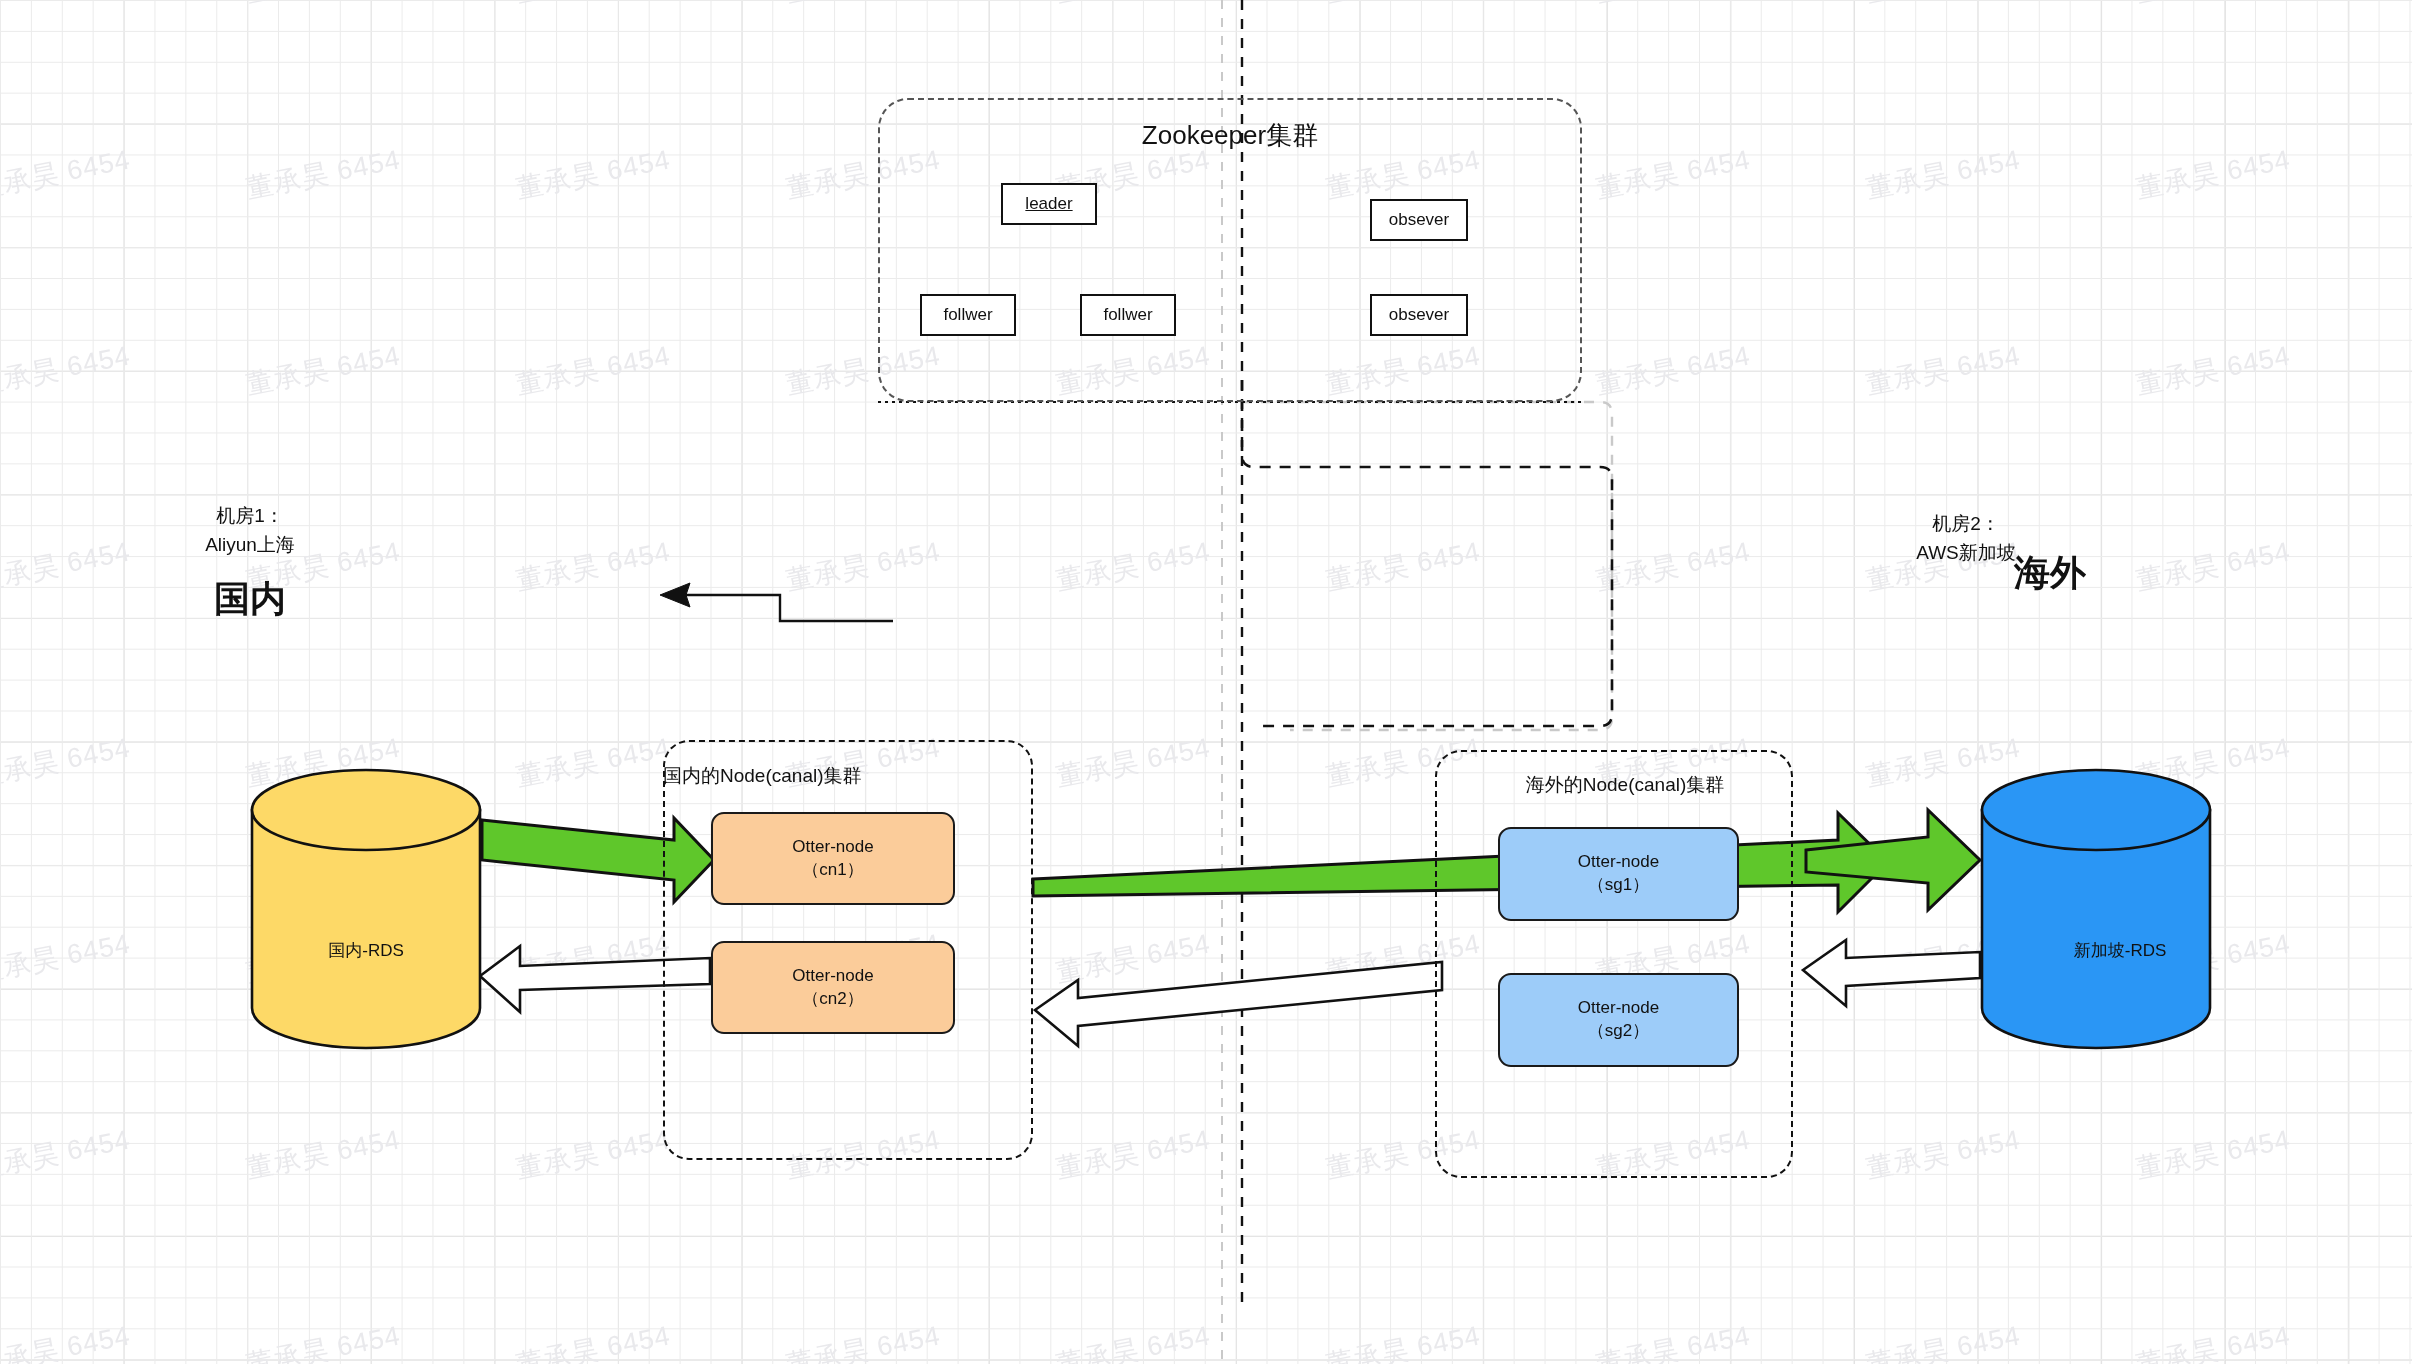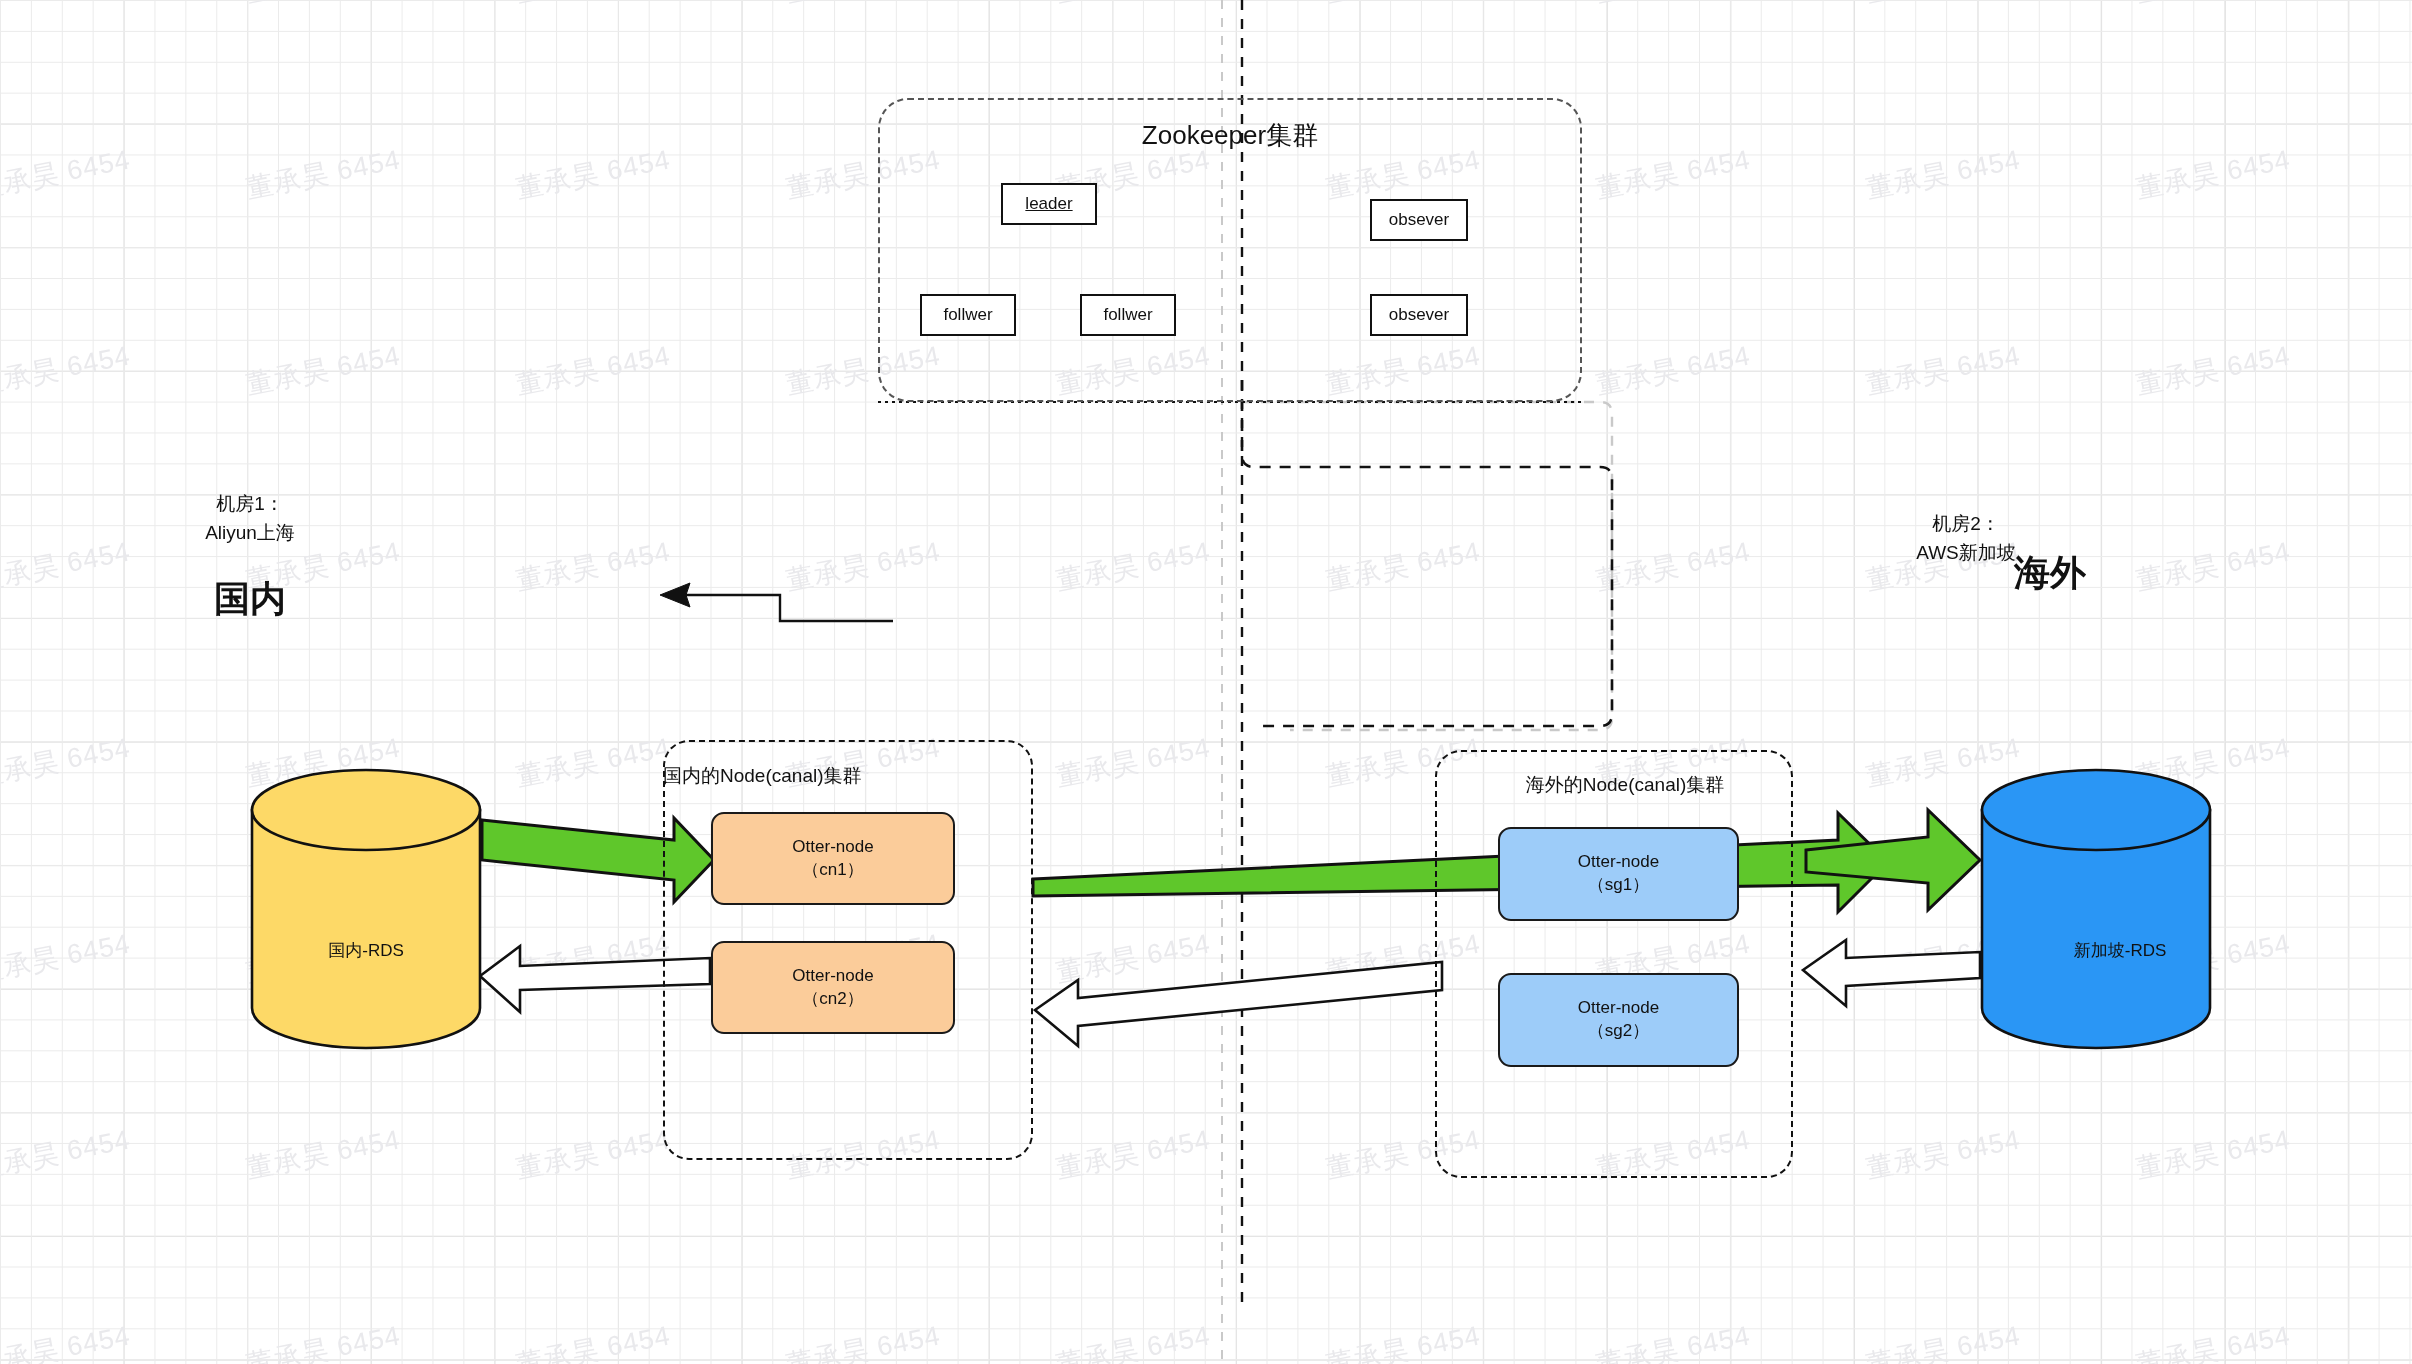--- a/index.html
+++ b/index.html
@@ -228,21 +228,21 @@
   </div>
 
   <div class="node plainbox zk-item" style="left:1080px; top:294px; width:96px; height:42px;">
     <span>follwer</span>
   </div>
 
   <div class="node plainbox zk-item" style="left:1370px; top:294px; width:98px; height:42px;">
     <span>obsever</span>
   </div>
 
-  <div class="label title-small" style="left:130px; top:490px; width:240px;">
+  <div class="label title-small" style="left:130px; top:502px; width:240px;">
     <div>机房1：</div>
     <div>Aliyun上海</div>
   </div>
   <div class="label title-big" style="left:130px; top:575px; width:240px; text-align:center;">国内</div>
 
   <div class="label title-small" style="left:1846px; top:510px; width:240px;">
     <div>机房2：</div>
     <div>AWS新加坡</div>
   </div>
   <div class="label title-big" style="left:1930px; top:549px; width:240px; text-align:center;">海外</div>

